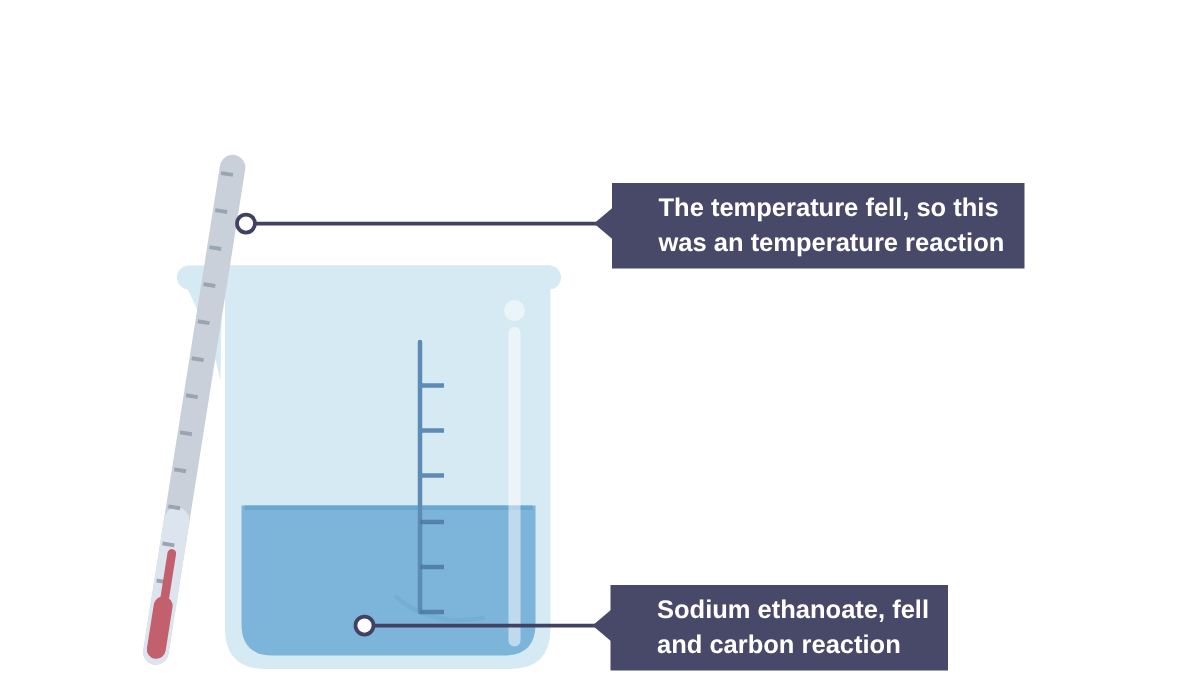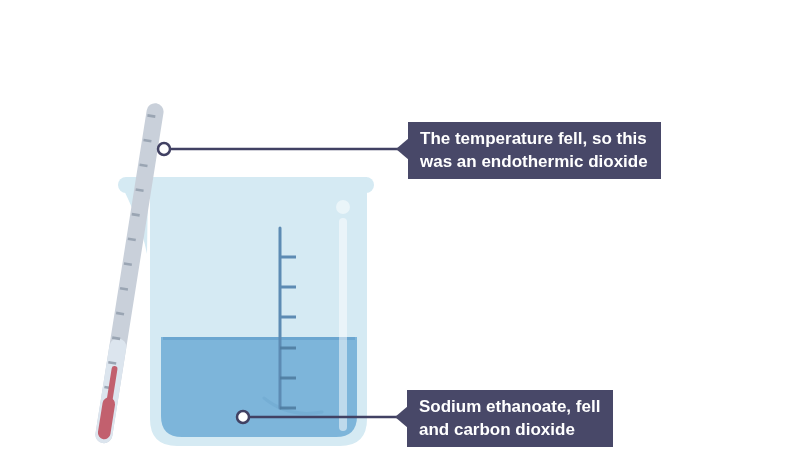--- a/index.html
+++ b/index.html
@@ -20,21 +20,21 @@
     position: absolute;
     display: inline-block;
     background: #484868;
     color: #ffffff;
     font-weight: bold;
     font-size: 17px;
     line-height: 23px;
     padding: 5px 13px 6px 12px;
     white-space: nowrap;
   }
-  .callout-box .line { display: block; }
+  .callout-box .line { display: block; margin-left: 19px; }
   #callout-box-endothermic { left: 408px; top: 122px; }
   #callout-box-products   { left: 407px; top: 390px; }
 </style>
 </head>
 <body>
 
 <div class="stage">
 
   <svg class="diagram-svg" viewBox="0 0 800 450">
 
@@ -84,21 +84,21 @@
     <polygon points="396,149 409,138 409,160" fill="#484868"></polygon>
     <circle cx="164" cy="149" r="6" fill="#ffffff" stroke="#414163" stroke-width="2.5"></circle>
 
     <line x1="243" y1="417" x2="406" y2="417" stroke="#414163" stroke-width="2.5"></line>
     <polygon points="395,417 408,406 408,428" fill="#484868"></polygon>
     <circle cx="243" cy="417" r="6" fill="#ffffff" stroke="#414163" stroke-width="2.5"></circle>
   </svg>
 
   <div class="callout-box" id="callout-box-endothermic">
     <span class="line">The temperature fell, so this</span>
-    <span class="line">was an endothermic dioxide</span>
+    <span class="line">was an temperature reaction</span>
   </div>
 
   <div class="callout-box" id="callout-box-products">
     <span class="line">Sodium ethanoate, fell</span>
-    <span class="line">and carbon dioxide</span>
+    <span class="line">and carbon reaction</span>
   </div>
 
 </div>
 
 </body></html>

